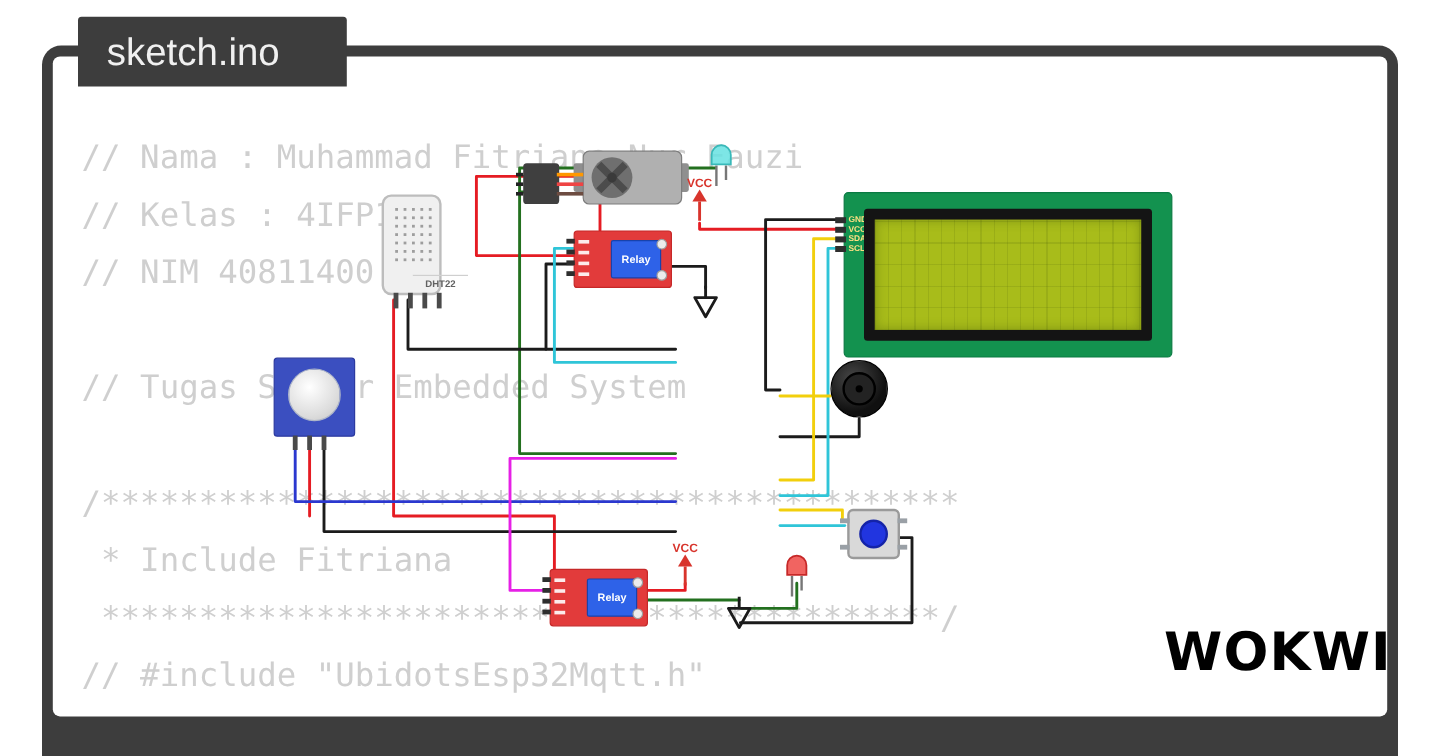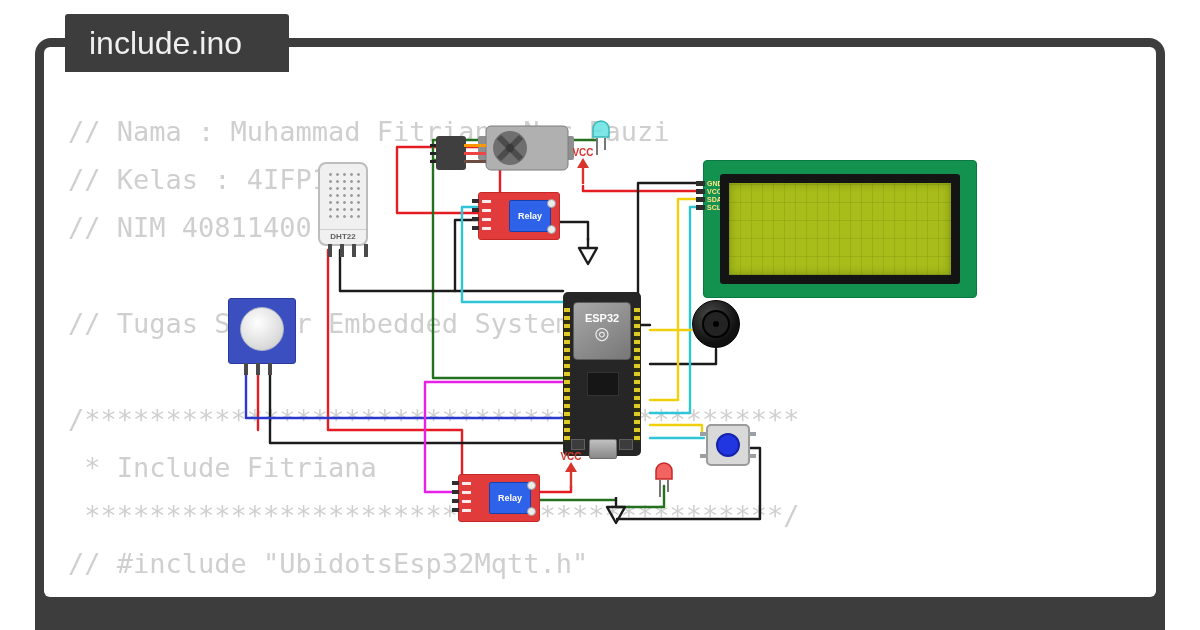--- a/index.html
+++ b/index.html
@@ -32,21 +32,21 @@
   .servo-conn{left:436px;top:136px;width:30px;height:34px;background:#3f3f3f;border-radius:3px;}
   .conn-stub{position:absolute;left:-6px;width:6px;height:3px;background:#222;}
   .conn-ribbon{position:absolute;left:28px;width:22px;height:3px;}
 
   .dht22{left:318px;top:162px;width:50px;height:84px;background:#f0f0f0;
          border:2px solid #bdbdbd;border-radius:8px;box-sizing:border-box;}
   .dht-grid{position:absolute;left:7px;top:7px;width:34px;height:48px;
             background-image:radial-gradient(#9e9e9e 1.3px,transparent 1.5px);background-size:7px 7px;}
   .dht-label{position:absolute;bottom:3px;width:100%;text-align:center;
              font:bold 8px "Liberation Sans",sans-serif;color:#616161;
-             border-top:1px solid #cfcfcf;padding-top:2px;}
+             border-top:1px solid #cfcfcf;padding-top:2px;margin-left:24px;}
   .dht-pin{position:absolute;bottom:-13px;width:4px;height:13px;background:#4a4a4a;}
 
   .relay{width:80px;height:46px;background:#e23b3b;border:1px solid #c62828;border-radius:3px;}
   #relay1{left:478px;top:192px;} #relay2{left:458px;top:474px;}
   .relay-pin{position:absolute;left:-7px;width:7px;height:4px;background:#2e2e2e;}
   .relay-mark{position:absolute;left:3px;width:9px;height:3px;background:#fff;opacity:.9;}
   .relay-box{position:absolute;left:30px;top:7px;width:40px;height:30px;background:#2e62e8;
              border:1px solid #1742ad;border-radius:2px;display:flex;align-items:center;justify-content:center;}
   .relay-box span{font:bold 9px "Liberation Sans",sans-serif;color:#fff;}
   .relay-screw{position:absolute;right:3px;width:7px;height:7px;border-radius:50%;
@@ -122,21 +122,21 @@
         <div class="code-line">&nbsp;</div>
         <div class="code-line">/********************************************</div>
         <div class="code-line"> * Include Fitriana</div>
         <div class="code-line"> *******************************************/</div>
         <div class="code-line">// #include "UbidotsEsp32Mqtt.h"</div>
         <div class="code-line">#include &lt;WiFi.h&gt;</div>
       </div>
   </div>
 
   <div class="tab">
-    <span>include.ino</span>
+    <span>sketch.ino</span>
   </div>
 
   <svg id="wires" class="wires" viewBox="0 0 1200 630">
       <polyline points="447,147 397,147 397,213 478,213" fill="none" stroke="#e51c23" stroke-width="2.4" stroke-linecap="round" stroke-linejoin="round"></polyline>
       <polyline points="500,192 500,147 447,147" fill="none" stroke="#e51c23" stroke-width="2.4" stroke-linecap="round" stroke-linejoin="round"></polyline>
       <polyline points="705,191 583,191 583,186" fill="none" stroke="#e51c23" stroke-width="2.4" stroke-linecap="round" stroke-linejoin="round"></polyline>
       <polyline points="328,250 328,430 462,430 462,480" fill="none" stroke="#e51c23" stroke-width="2.4" stroke-linecap="round" stroke-linejoin="round"></polyline>
       <polyline points="258,366 258,430" fill="none" stroke="#e51c23" stroke-width="2.4" stroke-linecap="round" stroke-linejoin="round"></polyline>
       <polyline points="571,486 571,492 538,492" fill="none" stroke="#e51c23" stroke-width="2.4" stroke-linecap="round" stroke-linejoin="round"></polyline>
       <polyline points="596,140 433,140 433,378 563,378" fill="none" stroke="#23701f" stroke-width="2.4" stroke-linecap="round" stroke-linejoin="round"></polyline>
@@ -234,32 +234,20 @@
     </div>
   </div>
 
   <div class="comp pir">
     <div class="pir-dome"></div>
     <div class="pir-pin" style="left:15px"></div>
     <div class="pir-pin" style="left:27px"></div>
     <div class="pir-pin" style="left:39px"></div>
   </div>
 
-  <div class="comp esp32">
-    <div class="esp-pins left"></div>
-    <div class="esp-pins right"></div>
-    <div class="esp-shield">
-      <div class="esp-label">ESP32</div>
-      <div class="esp-logo">◎</div>
-    </div>
-    <div class="esp-chip"></div>
-    <div class="esp-btn bl"></div>
-    <div class="esp-btn br"></div>
-    <div class="esp-usb"></div>
-  </div>
 
   <div class="comp buzzer">
     <div class="buzzer-ring"></div>
     <div class="buzzer-hole"></div>
   </div>
 
   <div class="comp pushbtn">
     <div class="pb-leg" style="left:-8px;top:6px"></div>
     <div class="pb-leg" style="left:-8px;top:28px"></div>
     <div class="pb-leg" style="right:-8px;top:6px"></div>
@@ -303,14 +291,15 @@
       <polygon points="4,10 22,10 13,26" fill="none" stroke="#1b1b1b" stroke-width="2.4" stroke-linejoin="round"></polygon>
     </svg>
   </div>
   <div class="sym gnd2">
     <svg width="26" height="30" viewBox="0 0 26 30">
       <line x1="13" y1="0" x2="13" y2="10" stroke="#1b1b1b" stroke-width="2.4"></line>
       <polygon points="4,10 22,10 13,26" fill="none" stroke="#1b1b1b" stroke-width="2.4" stroke-linejoin="round"></polygon>
     </svg>
   </div>
 
+  <div class="logo">WOKWI</div>
 
 </div>
 
 </body></html>

